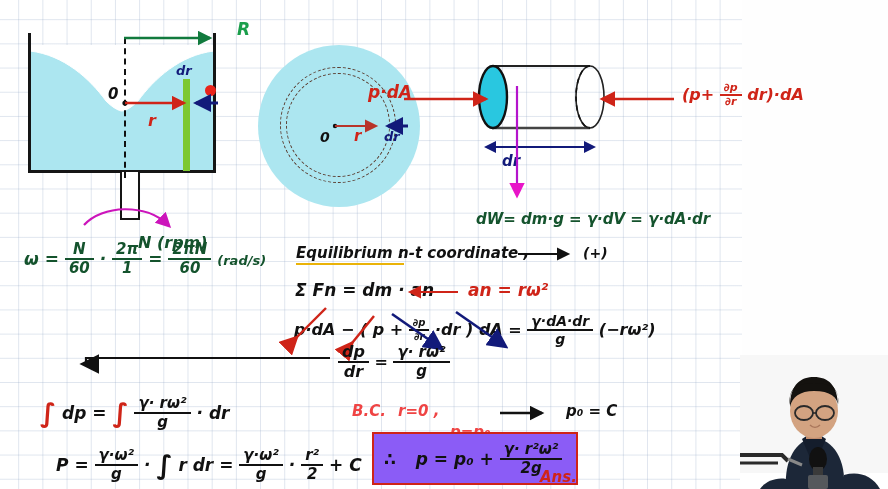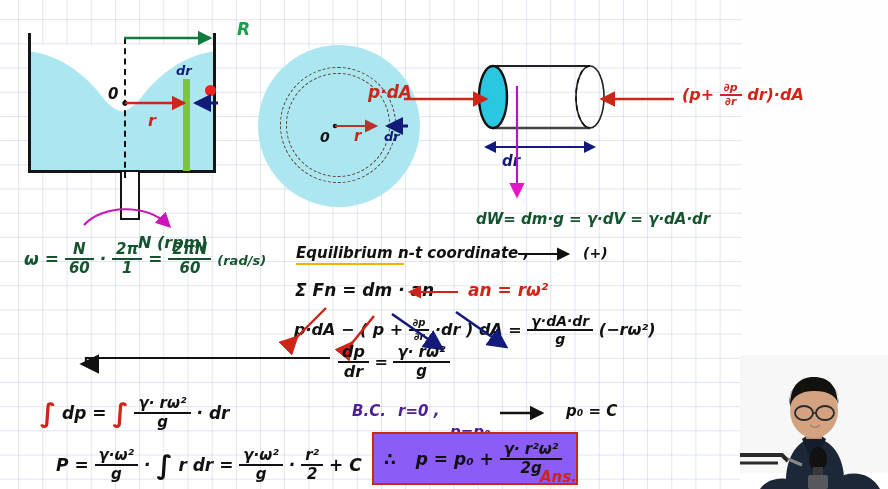--- a/index.html
+++ b/index.html
@@ -25,21 +25,21 @@
   }
 
   .abs{position:absolute;}
   .hand{font-family:"DejaVu Sans", sans-serif;font-style:italic;white-space:nowrap;}
 
   
   .c-blk{color:#111;}
   .c-red{color:#cf2418;}
   .c-mag{color:#14532d;}
   .c-navy{color:#121a7a;}
-  .c-grn{color:#4c1d95;}
+  .c-grn{color:#ef4444;}
   .c-grn2{color:#1a9e4b;}
 
   
   #vessel{left:28px;top:33px;width:188px;height:140px;}
   .water{
     position:absolute;left:2px;top:14px;width:184px;height:124px;
     background:#ace6f0;
   }
   .wall-l{position:absolute;left:0;top:0;width:3px;height:140px;background:#151515;}
   .wall-r{position:absolute;left:185px;top:0;width:3px;height:140px;background:#151515;}

